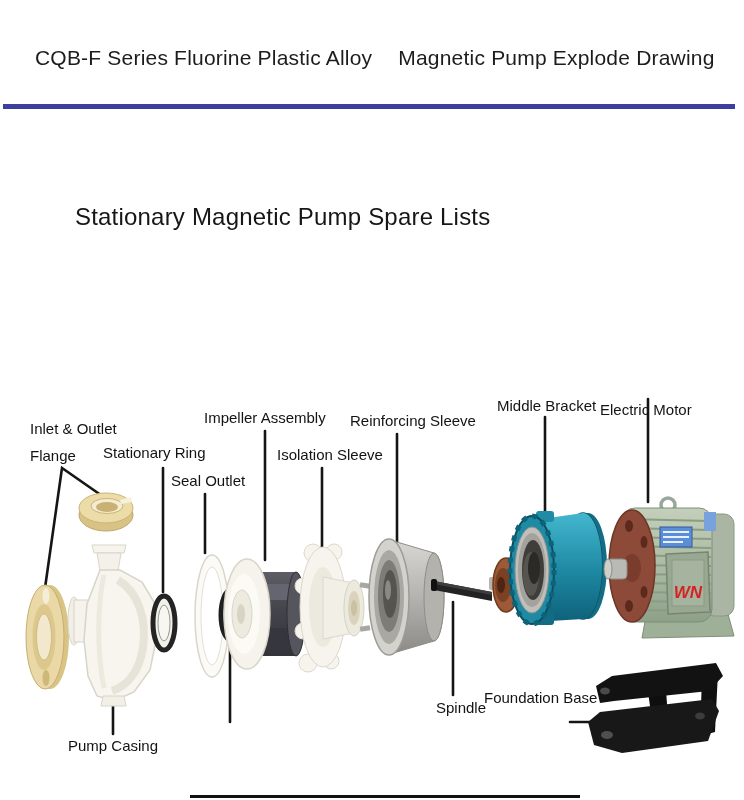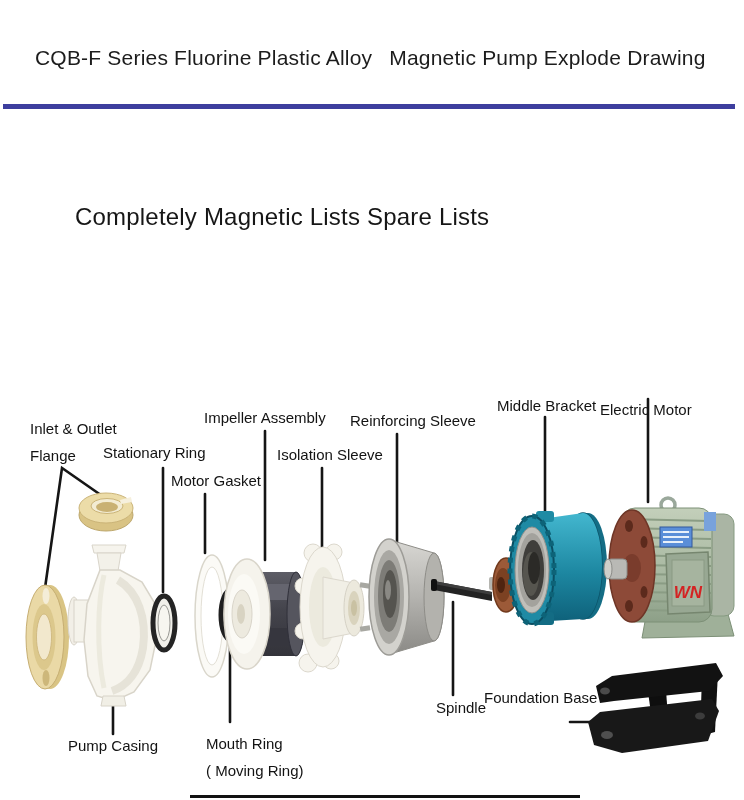--- a/index.html
+++ b/index.html
@@ -3,21 +3,21 @@
 <meta charset="utf-8">
 <style>
   html,body{margin:0;padding:0;background:#ffffff;}
   body{width:744px;height:800px;position:relative;overflow:hidden;
        font-family:"Liberation Sans", sans-serif;color:#141414;}
   .stage{position:absolute;inset:0;width:744px;height:800px;}
 
   
   .title{position:absolute;left:35px;top:46px;white-space:nowrap;
          font-size:21px;font-weight:500;letter-spacing:.2px;color:#1c1c1c;}
-  .title .part2{margin-left:17px;}
+  .title .part2{margin-left:26px;}
   .divider{position:absolute;left:3px;top:104px;width:732px;height:5px;background:#3d3e9e;}
   .subtitle{position:absolute;left:75px;top:203px;font-size:24px;color:#161616;
             letter-spacing:.2px;white-space:nowrap;}
 
   
   svg.diagram{position:absolute;left:0;top:0;}
 
   
   .lbl{position:absolute;font-size:15px;line-height:19px;color:#131313;white-space:nowrap;}
   .lbl span{display:block;margin-top:8px;}
@@ -26,21 +26,21 @@
 </style>
 </head>
 <body>
 
 <div class="stage">
 
   <div class="title">
     <span style="display:inline">CQB-F Series Fluorine Plastic Alloy</span><span style="display:inline" class="part2">Magnetic Pump Explode Drawing</span>
   </div>
   <div class="divider"></div>
-  <div class="subtitle">Completely Magnetic Lists Spare Lists</div>
+  <div class="subtitle">Stationary Magnetic Pump Spare Lists</div>
 
   <svg class="diagram" width="744" height="800" viewBox="0 0 744 800">
     <defs>
       <linearGradient id="steelGrad" x1="0" y1="0" x2="0" y2="1">
         <stop offset="0" stop-color="#d8d7d3"></stop>
           <stop offset=".5" stop-color="#b4b3af"></stop>
           <stop offset="1" stop-color="#8b8a86"></stop>
       </linearGradient>
       <linearGradient id="tealGrad" x1="0" y1="0" x2="0" y2="1">
         <stop offset="0" stop-color="#43b7cf"></stop>
@@ -230,28 +230,24 @@
       <ellipse cx="607" cy="735" rx="6" ry="4" fill="#4f4f4f"></ellipse>
       <ellipse cx="700" cy="716" rx="5" ry="3.5" fill="#3c3c3c"></ellipse>
     </g>
   </svg>
 
   <div class="lbl" style="left:30px;top:411px">
     <span>Inlet &amp; Outlet</span>
     <span>Flange</span>
   </div>
   <div class="lbl" style="left:103px;top:443px">Stationary Ring</div>
-  <div class="lbl" style="left:171px;top:471px">Motor Gasket</div>
+  <div class="lbl" style="left:171px;top:471px">Seal Outlet</div>
   <div class="lbl" style="left:204px;top:408px">Impeller Assembly</div>
   <div class="lbl" style="left:277px;top:445px">Isolation Sleeve</div>
   <div class="lbl" style="left:350px;top:411px">Reinforcing Sleeve</div>
   <div class="lbl" style="left:497px;top:396px">Middle Bracket</div>
   <div class="lbl" style="left:600px;top:400px">Electric Motor</div>
   <div class="lbl" style="left:68px;top:736px">Pump Casing</div>
-  <div class="lbl" style="left:206px;top:726px">
-    <span>Mouth Ring</span>
-    <span>( Moving Ring)</span>
-  </div>
   <div class="lbl" style="left:436px;top:698px">Spindle</div>
   <div class="lbl" style="left:484px;top:688px">Foundation Base</div>
 
   <div class="bottom-divider"></div>
 </div>
 
 </body></html>

